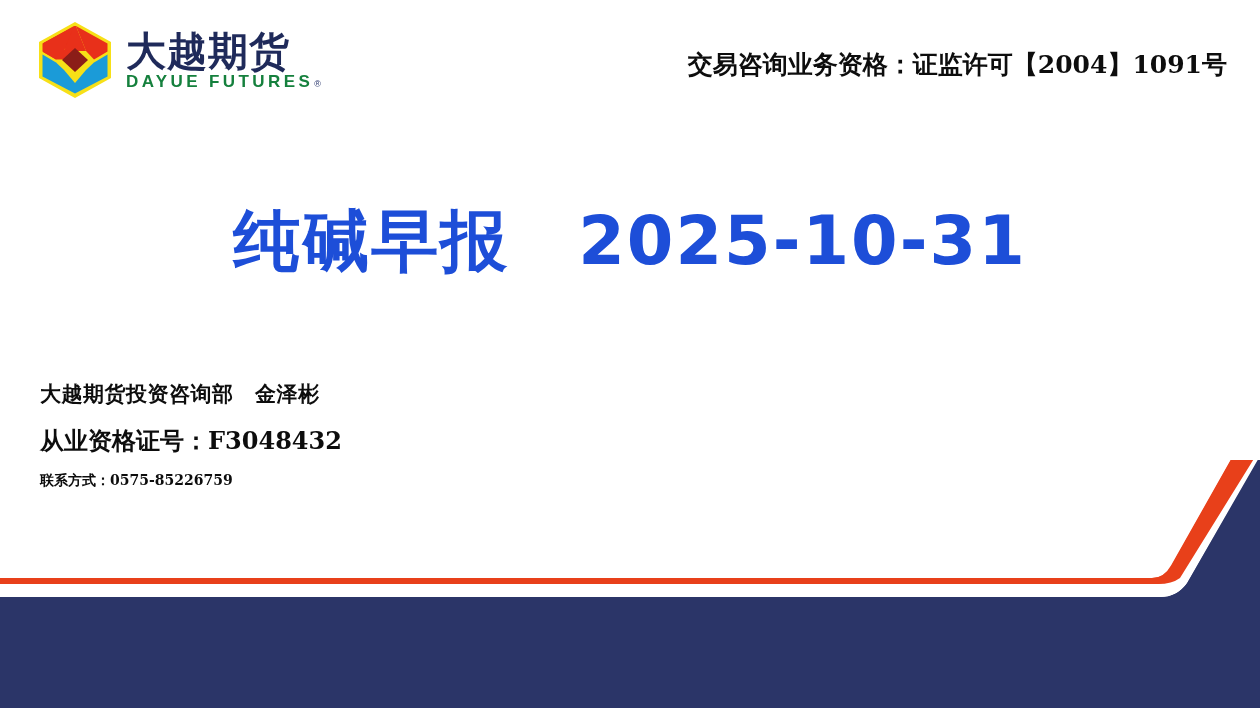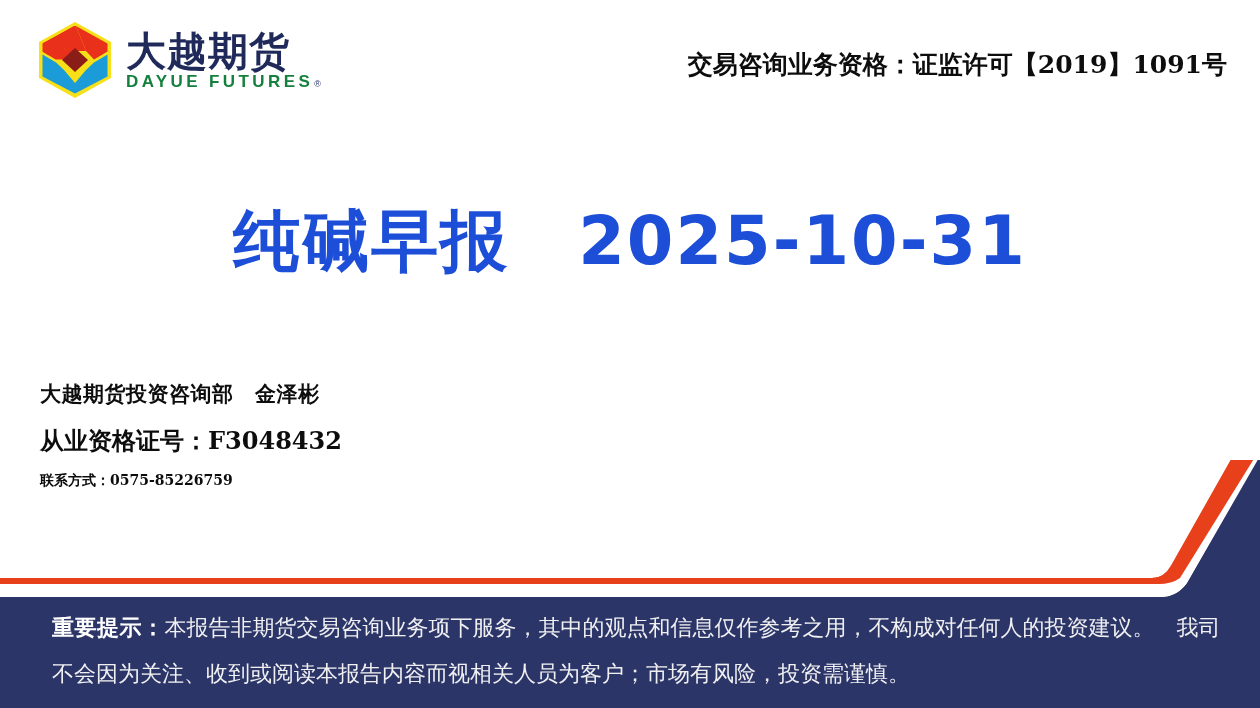--- a/index.html
+++ b/index.html
@@ -148,21 +148,21 @@
 
       <div id="logo-wordmark">
         <div id="logo-cn">大越期货</div>
         <div id="logo-en-row">
           <div id="logo-en">DAYUE FUTURES</div>
           <div id="logo-reg">®</div>
         </div>
       </div>
     </div>
 
-    <div id="license">交易咨询业务资格：证监许可【2019】1091号</div>
+    <div id="license">交易咨询业务资格：证监许可【2004】1091号</div>
   </div>
 
   <div id="title-row">
     <div id="doc-title">纯碱早报　2025-10-31</div>
   </div>
 
   <div id="author-block">
     <div id="author-dept">大越期货投资咨询部　金泽彬</div>
     <div id="cert-employment" class="cert-line">从业资格证号：F3048432</div>
     <div id="contact-line">联系方式：0575-85226759</div>
@@ -181,17 +181,14 @@
                Q1170,131 1157,131 L0,131 Z" fill="#e8401a"></path>
 
       <path d="M0,137 L1160,137 Q1177,137 1187,123 L1260,-4 L1260,248 L0,248 Z" fill="#2b3568"></path>
       <path d="M0,124 L1155,124 Q1169,124 1176,111 L1249,-18 L1260,-18 L1260,-4 L1187,123
                Q1177,137 1160,137 L0,137 Z" fill="#ffffff"></path>
       <path d="M0,118 L1152,118 Q1165,118 1172,105 L1244,-23 L1260,-23 L1260,-11 L1180,118
                Q1172,124 1158,124 L0,124 Z" fill="#e8401a"></path>
     </svg>
   </div>
 
-  <div id="disclaimer">
-    <span id="disclaimer-label">重要提示：</span><span id="disclaimer-body">本报告非期货交易咨询业务项下服务，其中的观点和信息仅作参考之用，不构成对任何人的投资建议。　我司不会因为关注、收到或阅读本报告内容而视相关人员为客户；市场有风险，投资需谨慎。</span>
-  </div>
 
 </div>
 
 </body></html>

